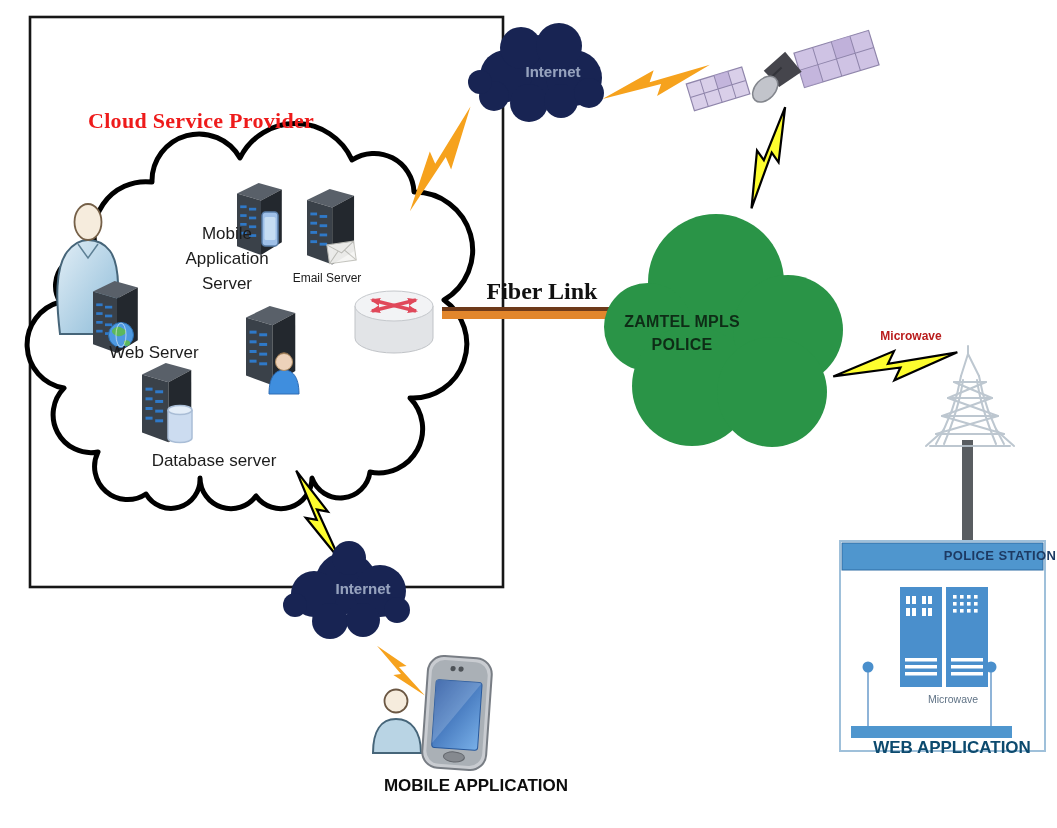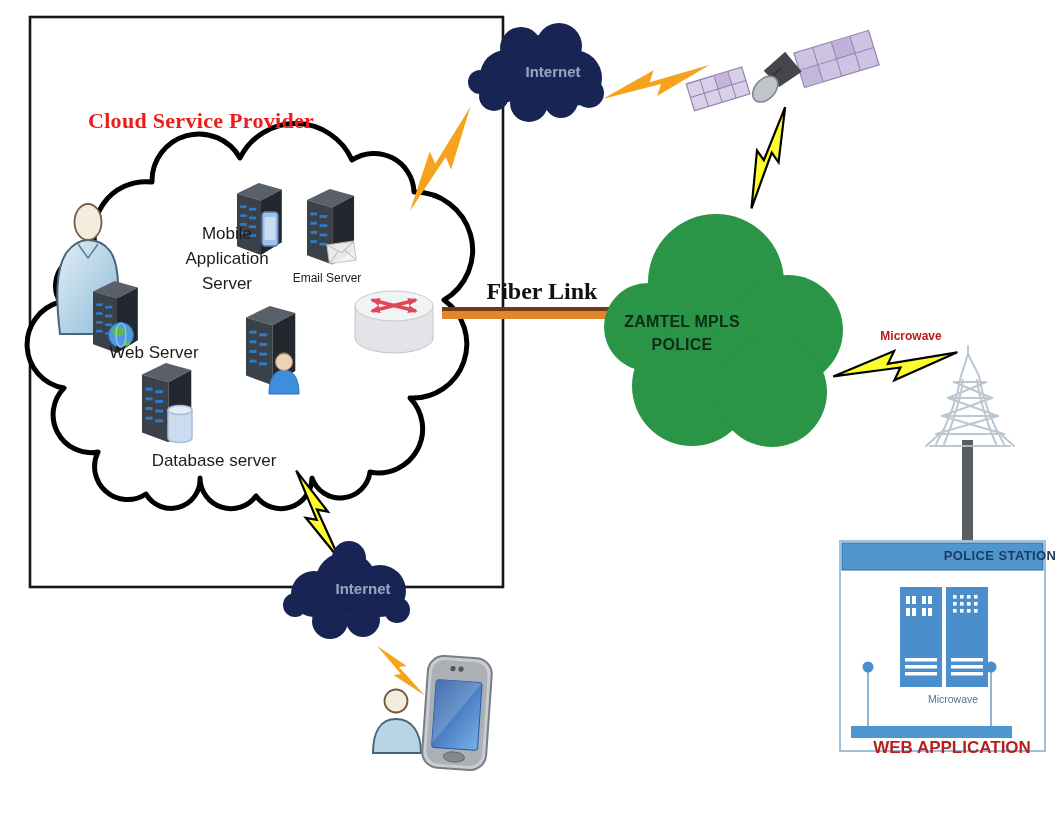--- a/index.html
+++ b/index.html
@@ -16,21 +16,21 @@
   #t-web{left:108px;top:343px;font-size:17px;margin-left:32px;}
   #t-db{left:200px;top:451px;font-size:17px;}
   #t-rt{left:281px;top:391px;font-size:17px;line-height:25px;}
   #t-fiber{left:528px;top:278px;font-family:"Liberation Serif",serif;font-weight:bold;font-size:24px;color:#111;}
   #t-inet-top{left:539px;top:63px;font-size:15px;font-weight:bold;color:#96a2bd;text-shadow:0 0 1px #3d4c77;}
   #t-inet-bot{left:349px;top:580px;font-size:15px;font-weight:bold;color:#96a2bd;text-shadow:0 0 1px #3d4c77;}
   #t-zamtel{left:668px;top:310px;font-size:16px;font-weight:bold;line-height:23px;color:#0e2c16;letter-spacing:.2px;}
   #t-micro{left:897px;top:329px;font-size:12px;font-weight:bold;color:#b91c1c;}
   #t-police{left:942px;top:548px;font-size:13px;font-weight:bold;color:#1d3a63;letter-spacing:.4px;margin-left:44px;}
   #t-webbrowser{left:939px;top:693px;font-size:10.5px;color:#5f7285;}
-  #t-webapp{left:938px;top:738px;font-size:17px;font-weight:bold;color:#b91c1c;}
+  #t-webapp{left:938px;top:738px;font-size:17px;font-weight:bold;color:#0c4a6e;}
   #t-mobapp{left:462px;top:776px;font-size:17px;font-weight:bold;color:#0d0d0d;}
   .boltO{fill:#f6a21d;}
   .boltY{fill:#fdfd2e;stroke:#000;stroke-width:2.2;}
 </style>
 </head>
 <body>
 
 <div class="canvas">
 <svg width="1057" height="828" viewBox="0 0 1057 828">
   <defs>
@@ -280,13 +280,14 @@
 <div class="lbl c" id="t-inet-bot">Internet</div>
 <div class="lbl c" id="t-zamtel">
   <span class="ln">ZAMTEL MPLS</span>
   <span class="ln">POLICE</span>
 </div>
 <div class="lbl c" id="t-micro">Microwave</div>
 
 <div class="lbl c" id="t-police">POLICE STATION</div>
 <div class="lbl c" id="t-webbrowser">Microwave</div>
 <div class="lbl c" id="t-webapp">WEB APPLICATION</div>
+<div class="lbl c" id="t-mobapp">MOBILE APPLICATION</div>
 </div>
 
 </body></html>

